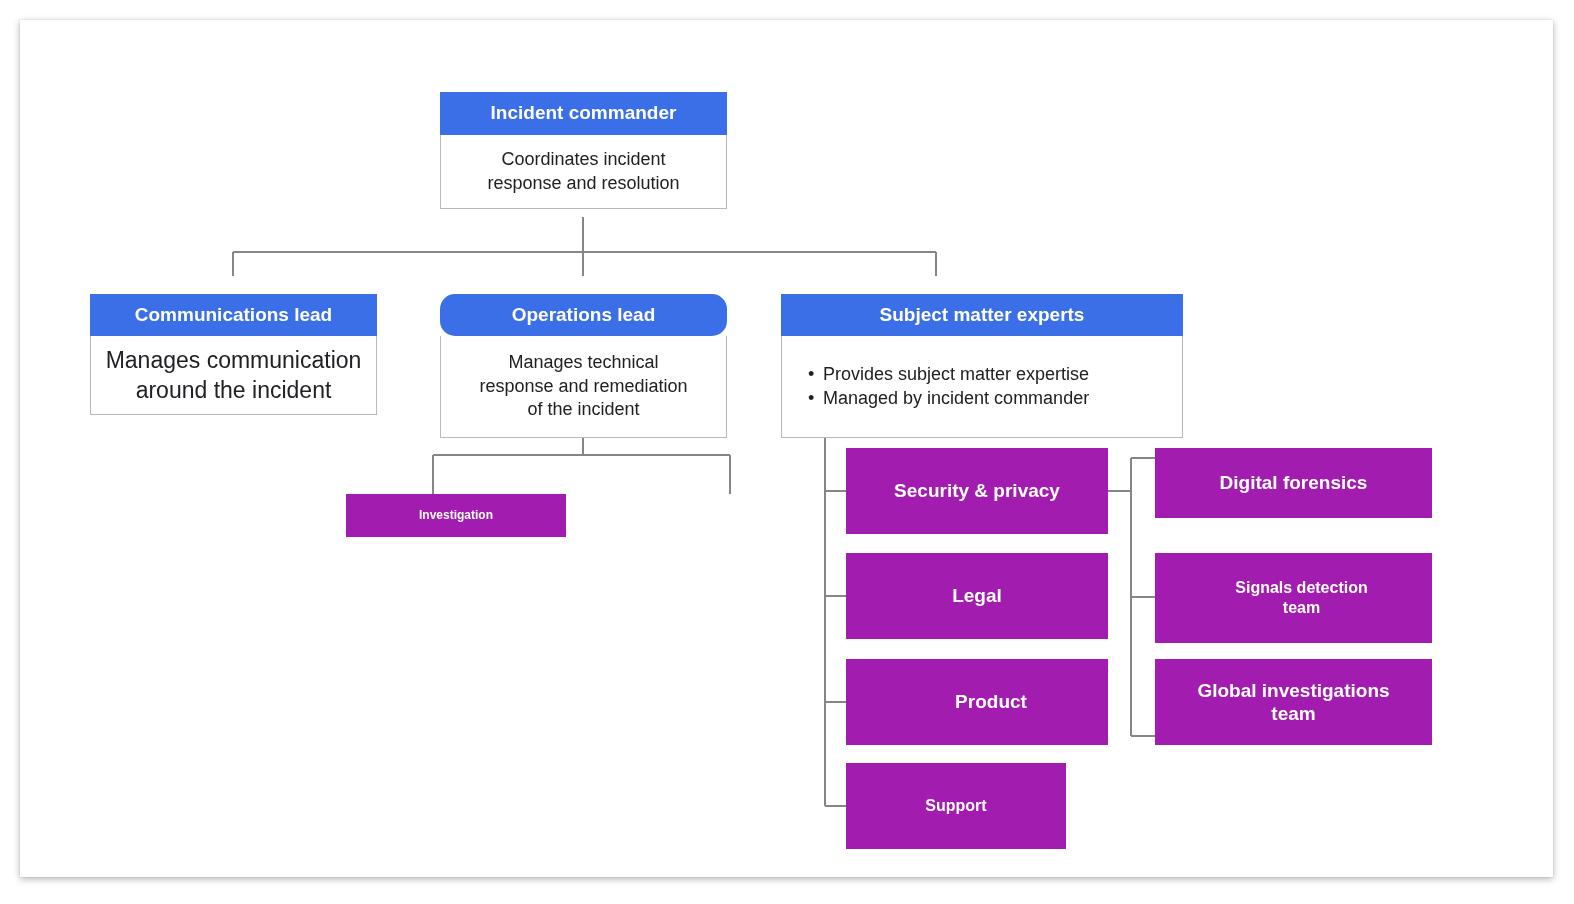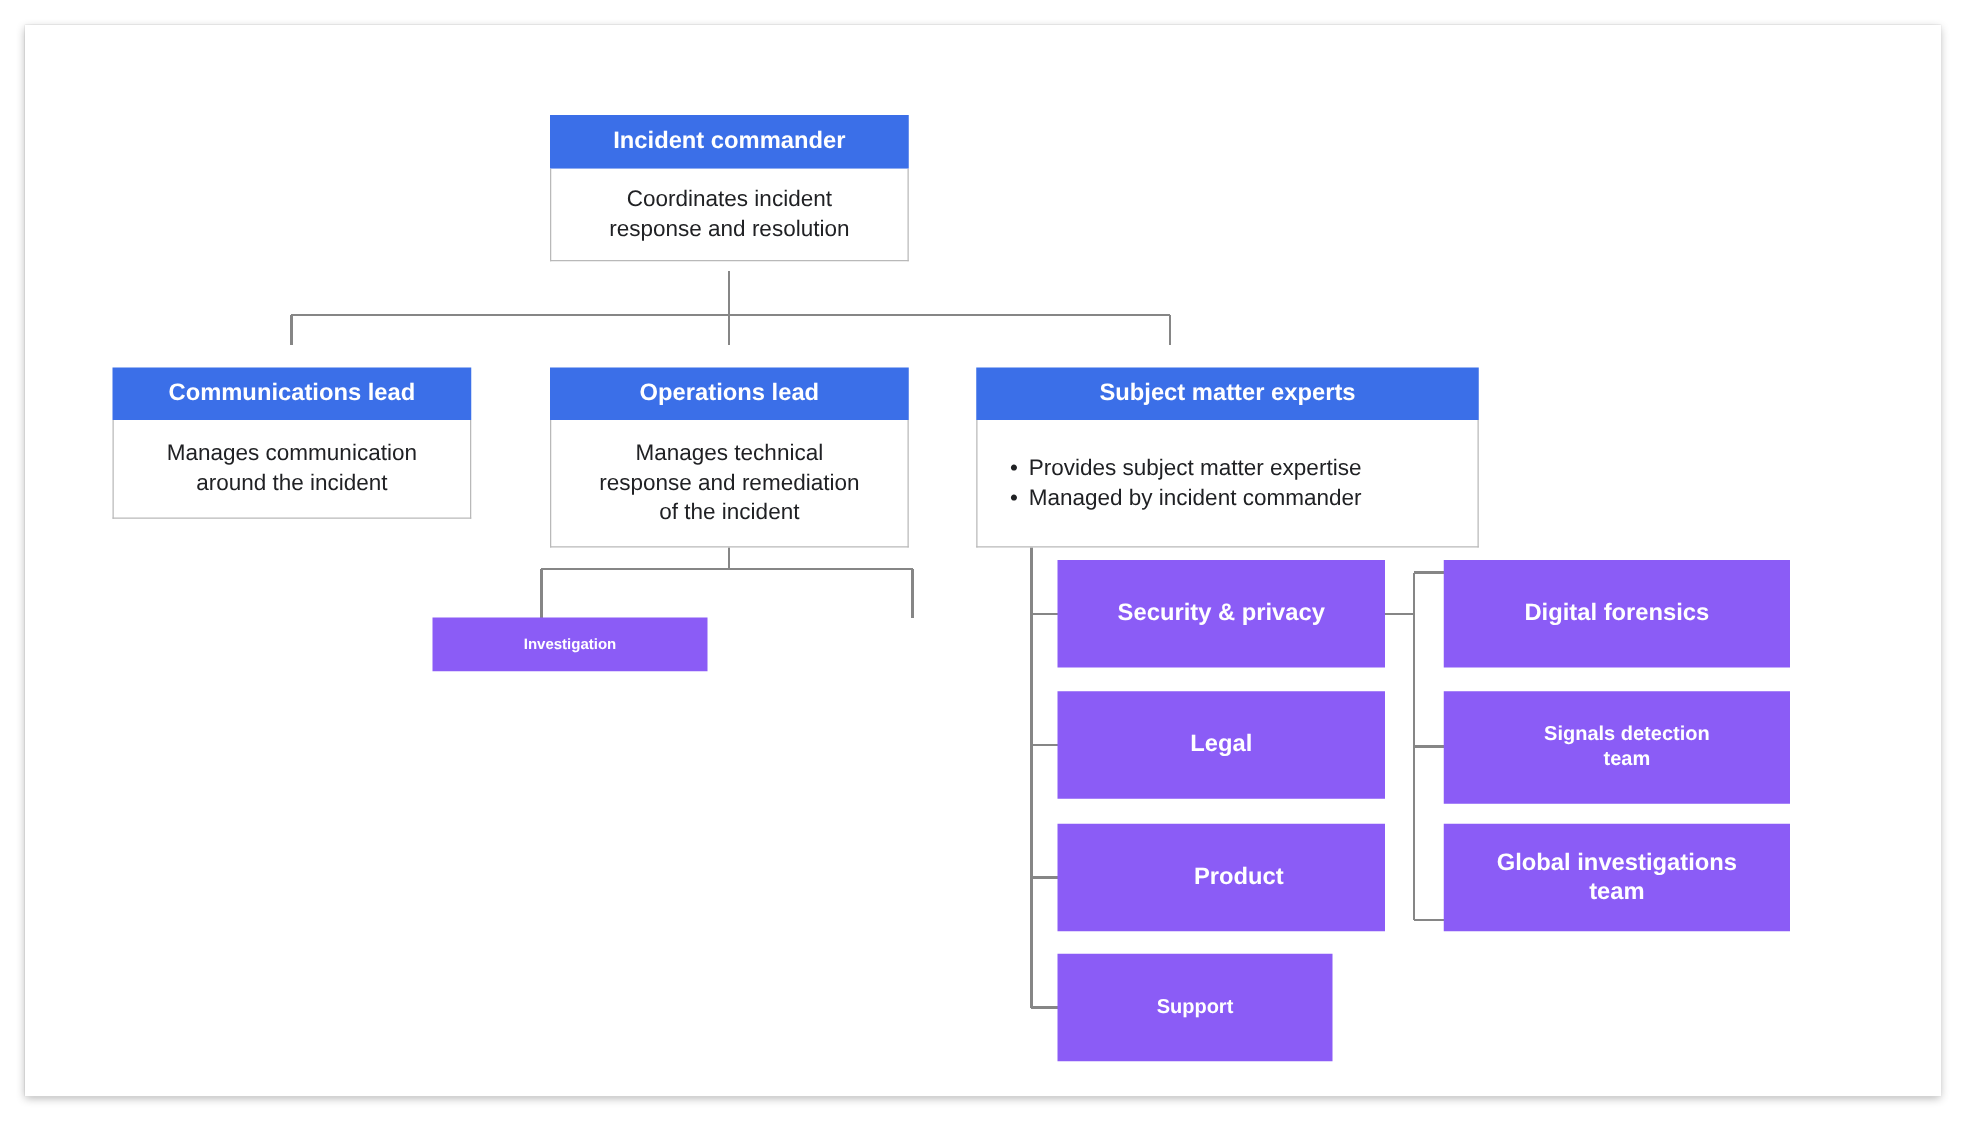--- a/index.html
+++ b/index.html
@@ -89,21 +89,21 @@
   }
   .bullet-list li::before {
     content: "\2022";
     position: absolute;
     left: 0;
     top: 0;
   }
   
   .chip {
     position: absolute;
-    background: #8b5cf6;
+    background: #a21caf;
     color: #ffffff;
     font-weight: bold;
     display: flex;
     align-items: center;
     justify-content: center;
     text-align: center;
     box-sizing: border-box;
     line-height: 1.22;
     padding: 4px 8px;
   }
@@ -150,30 +150,30 @@
       <div class="node-body" style="height:74px; font-size:18px;">
         <div>
           <div>Coordinates incident</div>
           <div>response and resolution</div>
         </div>
       </div>
     </div>
 
     <div class="node" style="left:90px; top:276px; width:287px;">
       <div class="node-head" style="height:42px; font-size:19px;">Communications lead</div>
-      <div class="node-body" style="height:79px; font-size:18px;">
+      <div class="node-body" style="height:79px; font-size:23px;">
         <div>
           <div>Manages communication</div>
           <div>around the incident</div>
         </div>
       </div>
     </div>
 
     <div class="node" style="left:440px; top:276px; width:287px;">
-      <div class="node-head" style="height:42px; font-size:19px;">Operations lead</div>
+      <div class="node-head" style="height:42px; font-size:19px;border-radius:15px;">Operations lead</div>
       <div class="node-body" style="height:102px; font-size:18px;">
         <div>
           <div>Manages technical</div>
           <div>response and remediation</div>
           <div>of the incident</div>
         </div>
       </div>
     </div>
 
     <div class="node" style="left:781px; top:276px; width:402px;">
@@ -190,21 +190,21 @@
 
 
     <div class="chip" style="left:846px; top:448px; width:262px; height:86px; font-size:19px;">Security &amp; privacy</div>
 
     <div class="chip" style="left:846px; top:553px; width:262px; height:86px; font-size:19px;">Legal</div>
 
     <div class="chip" style="left:846px; top:659px; width:262px; height:86px; font-size:19px;padding-left:36px;">Product</div>
 
     <div class="chip" style="left:846px; top:763px; width:220px; height:86px; font-size:16px;">Support</div>
 
-    <div class="chip" style="left:1155px; top:448px; width:277px; height:86px; font-size:19px;">Digital forensics</div>
+    <div class="chip" style="left:1155px; top:448px; width:277px; height:70px; font-size:19px;">Digital forensics</div>
 
     <div class="chip" style="left:1155px; top:553px; width:277px; height:90px; font-size:16px;padding-left:24px;">
       <div>
         <div>Signals detection</div>
         <div>team</div>
       </div>
     </div>
 
     <div class="chip" style="left:1155px; top:659px; width:277px; height:86px; font-size:19px;">
       <div>

